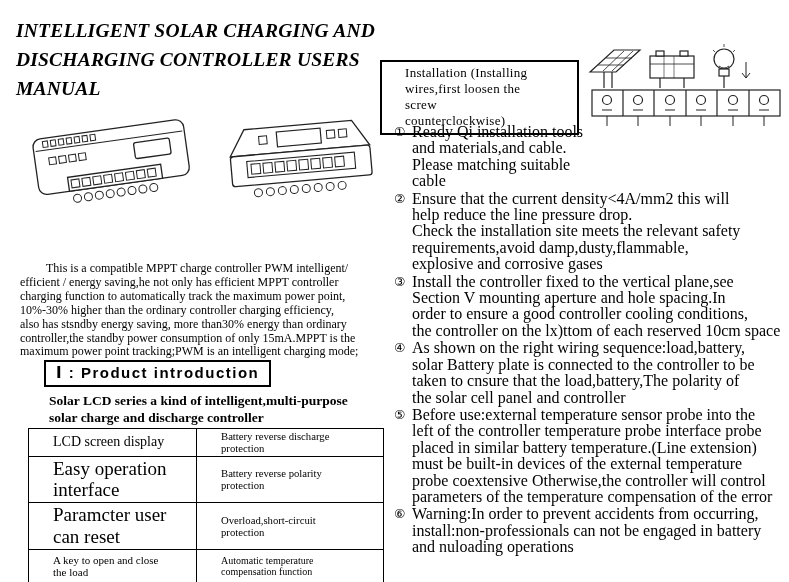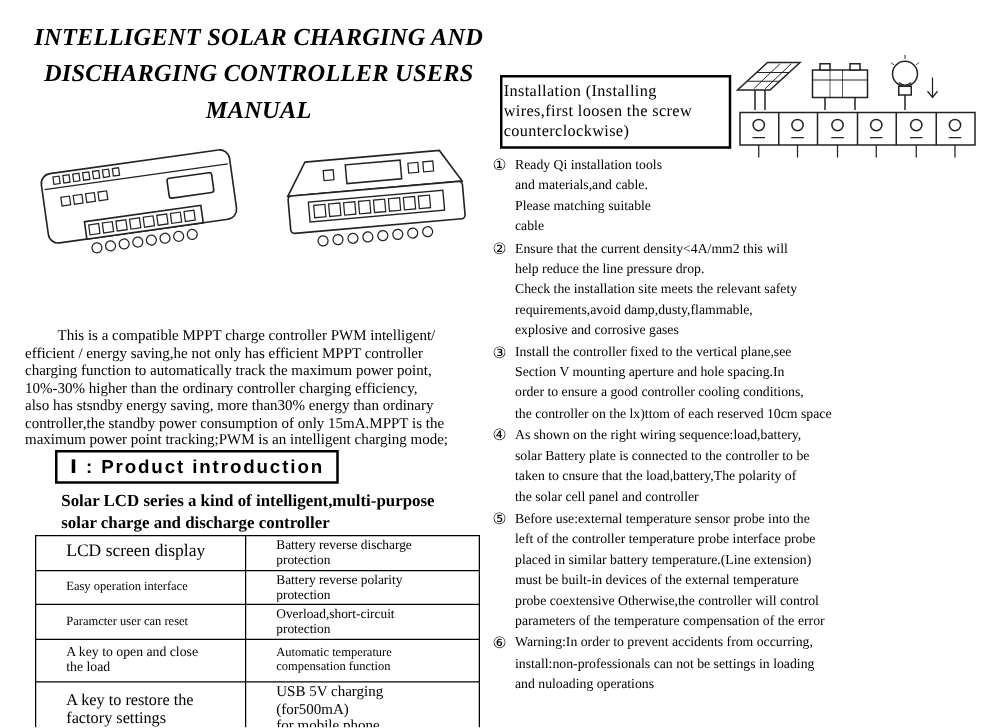--- a/index.html
+++ b/index.html
@@ -7,21 +7,21 @@
   body {
     width:789px; height:582px;
     font-family:"Liberation Serif","DejaVu Serif",serif;
     color:#000;
   }
   .page { position:relative; width:789px; height:582px; background:#fff; overflow:hidden; }
 
   
   .title {
     position:absolute; left:16px; top:16px; width:382px;
-    text-align:center; font-style:italic; font-weight:bold;
+    font-style:italic; font-weight:bold;
     font-size:19.5px; line-height:29px; white-space:pre-line; letter-spacing:0.2px;
   }
   .devices { position:absolute; left:18px; top:104px; width:372px; height:152px; display:flex; gap:4px; }
   .intro {
     position:absolute; left:20px; top:262px; width:378px;
     font-size:12px; line-height:13.9px; white-space:pre-line; text-indent:26px;
   }
   .sec1-heading {
     position:absolute; left:44px; top:360px;
     border:2px solid #000; padding:2px 10px 3px;
@@ -38,46 +38,46 @@
   }
   table.features td {
     border:1px solid #000; padding:1px 24px; vertical-align:middle;
     line-height:1.15;
   }
   td.fl { width:168px; }
   .h19 { height:19px; }
   .h34 { height:34px; }
   .h33 { height:33px; }
   .c-l1 { font-size:14px; }
-  .c-l2, .c-l3, .c-l4 { font-size:10px; }
+  .c-l2, .c-l3, .c-l4 { font-size:19px; }
   .c-l5 { font-size:11px; }
   .c-l6 { font-size:13px; white-space:pre-line; line-height:14.5px; }
   .c-r  { font-size:10.7px; }
   .c-r5 { font-size:10px; white-space:pre-line; line-height:15.5px; }
   .c-r6 { font-size:12px; white-space:pre-line; line-height:13.5px; }
 
   
   .sec2-heading {
     position:absolute; left:398px; top:20px;
     border:2px solid #000; padding:2px 9px 3px;
     font-weight:bold; font-size:14px; letter-spacing:1.8px;
   }
   .install-note {
-    position:absolute; left:400px; top:60px; width:185px;
-    border:2px solid #000; padding:3px 1px 4px;
+    position:absolute; left:380px; top:60px; width:199px;
+    border:2px solid #000; padding:3px 23px 4px;
     font-size:13px; line-height:16px; letter-spacing:0.3px; white-space:pre-line;
   }
   .diagram { position:absolute; left:586px; top:42px; }
   .steps { position:absolute; left:394px; top:124px; width:394px; }
   .step { display:flex; align-items:flex-start; margin-bottom:1px; }
   .step-num {
     flex:0 0 18px; width:18px;
     font-family:"DejaVu Sans",sans-serif; font-size:12.5px; line-height:16.4px;
   }
-  .step-text { flex:1; font-size:11px; line-height:16.4px; white-space:pre-line; }
+  .step-text { flex:1; font-size:16px; line-height:16.4px; white-space:pre-line; }
 
   svg { display:block; }
 </style>
 </head>
 <body>
 
 <div class="page">
 
   <div class="title">INTELLIGENT SOLAR CHARGING AND
 DISCHARGING CONTROLLER USERS MANUAL</div>
@@ -296,18 +296,18 @@
       <span class="step-text">Before use:external temperature sensor probe into the
 left of the controller temperature probe interface probe
 placed in similar battery temperature.(Line extension)
 must be built-in devices of the external temperature
 probe coextensive Otherwise,the controller will control
 parameters of the temperature compensation of the error</span>
     </div>
     <div class="step">
       <span class="step-num">⑥</span>
       <span class="step-text">Warning:In order to prevent accidents from occurring,
-install:non-professionals can not be settings in loading
+install:non-professionals can not be engaged in battery
 and nuloading operations</span>
     </div>
   </div>
 
 </div>
 
 </body></html>

